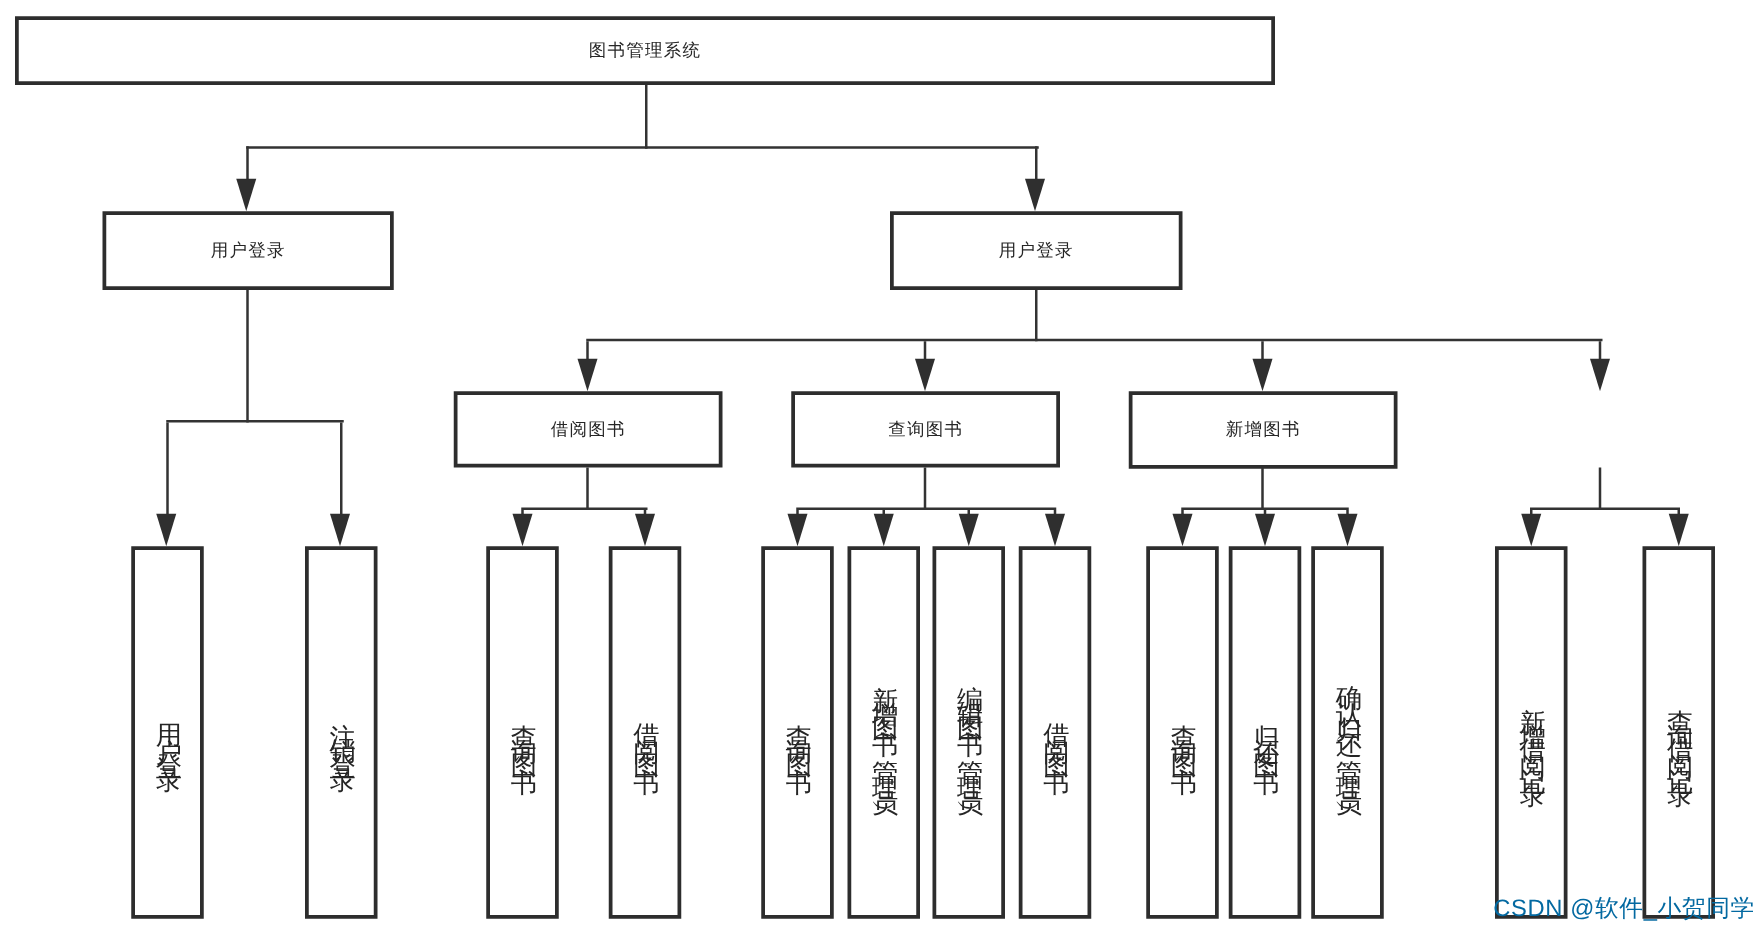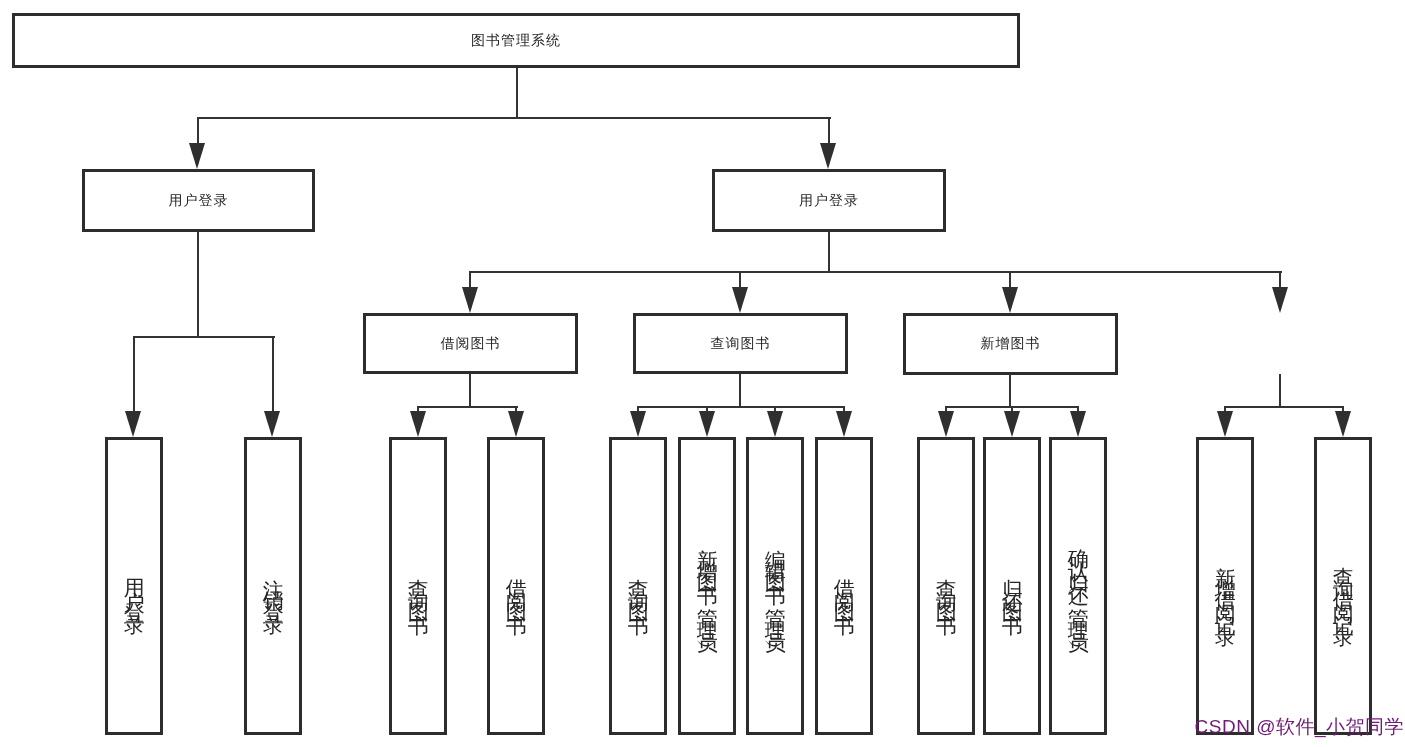--- a/index.html
+++ b/index.html
@@ -18,21 +18,21 @@
     writing-mode:vertical-rl;text-orientation:mixed;
     font-size:21px;letter-spacing:12px;line-height:1.25;
   }
   .line{position:absolute;background:#333333;}
   .arrow{
     position:absolute;width:0;height:0;
     border-left:8px solid transparent;border-right:8px solid transparent;
     border-top:26px solid #2f2f2f;
   }
   .watermark{
-    position:absolute;top:714px;right:1px;font-size:19px;color:#701a75;
+    position:absolute;top:714px;right:1px;font-size:19px;color:#0369a1;
     letter-spacing:0.5px;z-index:5;white-space:nowrap;
   }
 </style>
 </head>
 <body>
 
 <div class="canvas">
 
   <div class="box hbox root" style="left:12px;top:13px;width:1008px;height:55px">图书管理系统</div>
 

